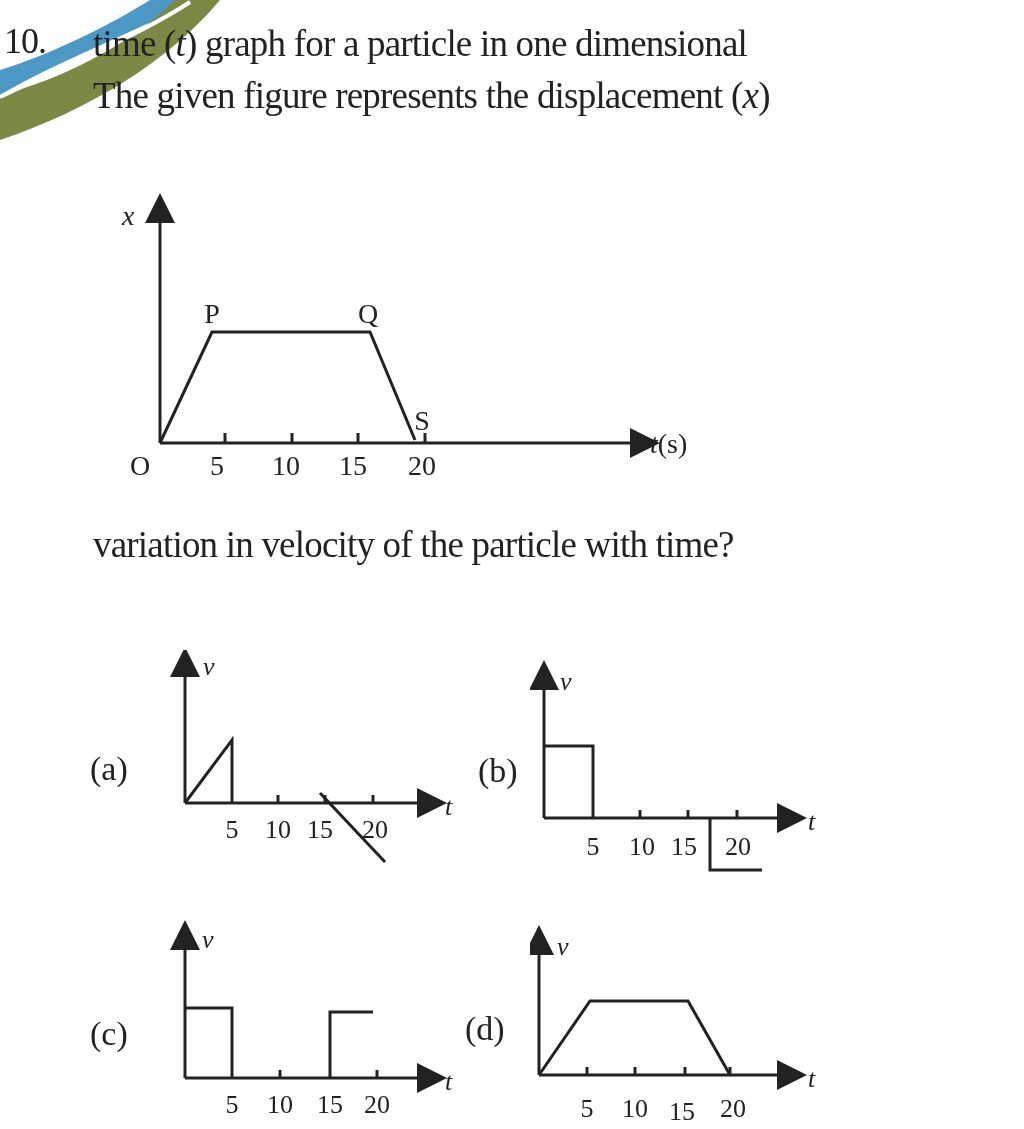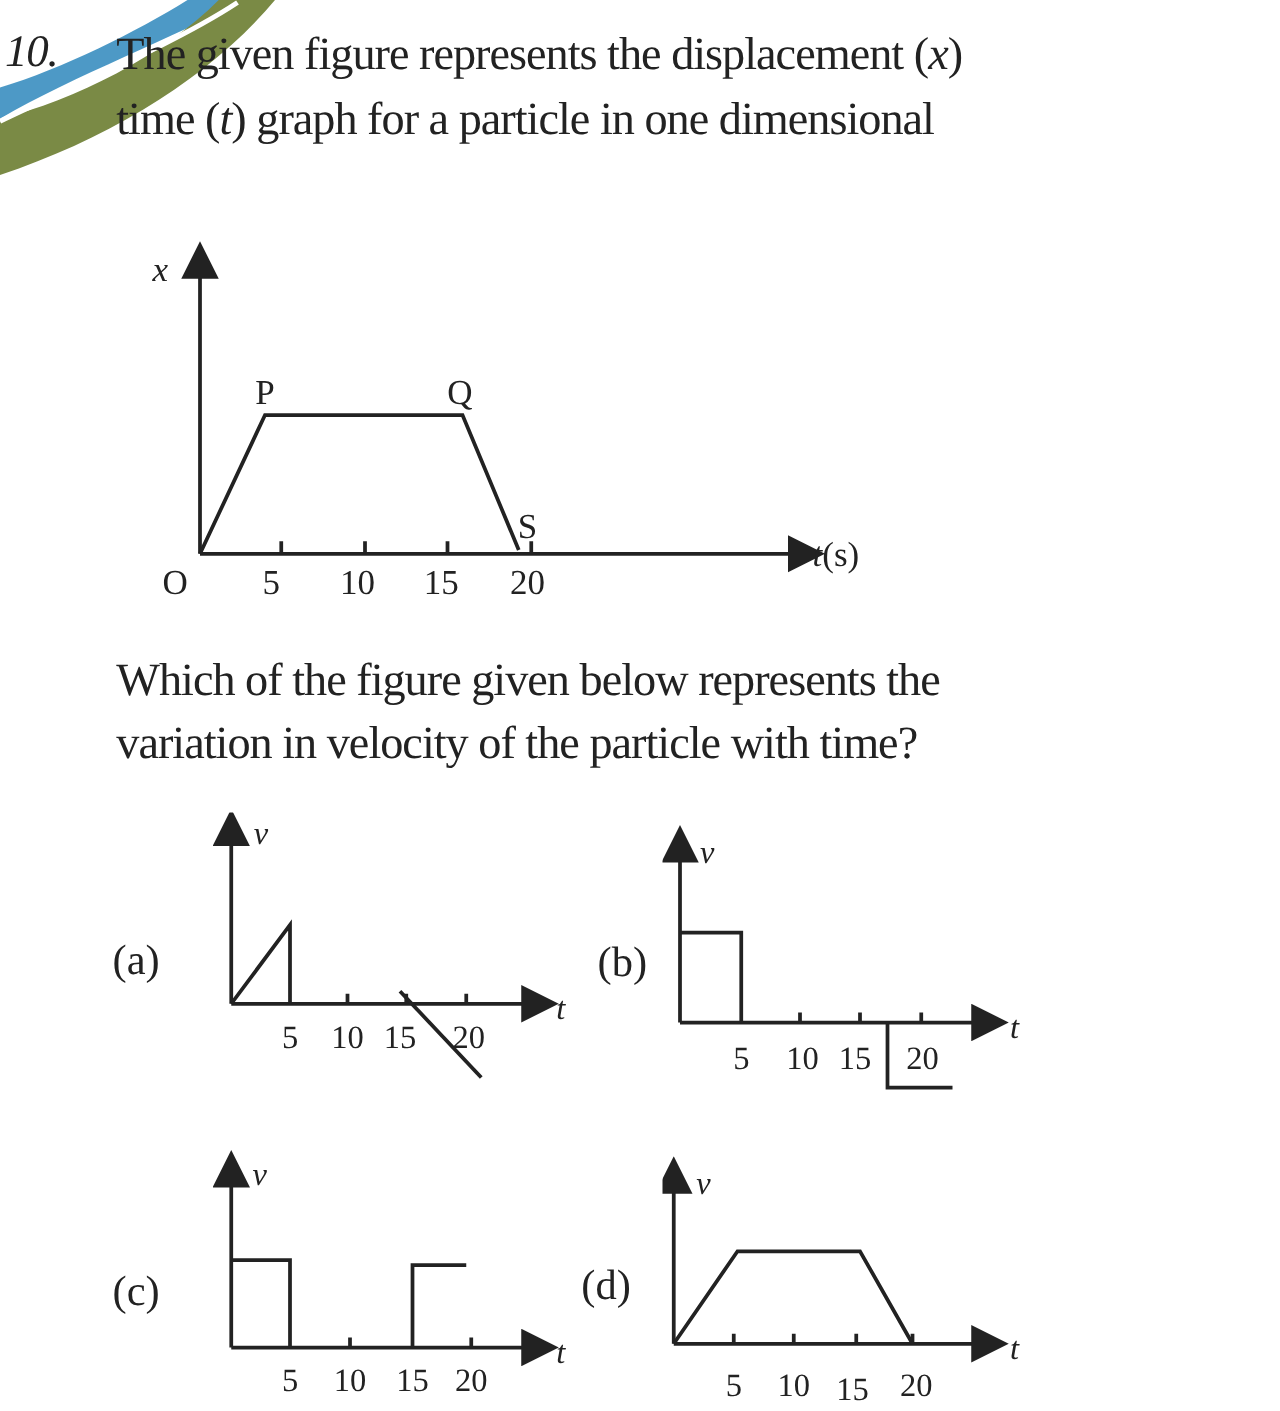--- a/index.html
+++ b/index.html
@@ -1,19 +1,19 @@
 <!DOCTYPE html>
 <html><head>
 <meta charset="utf-8">
 <style>
   html, body { margin: 0; padding: 0; background: #ffffff; }
   body { width: 1024px; height: 1129px; position: relative; overflow: hidden;
          font-family: "Liberation Serif", "DejaVu Serif", serif; color: #222; }
   .deco { position: absolute; left: 0; top: 0; }
-  .qnum { position: absolute; left: 4px; top: 20px; font-size: 36px; letter-spacing: -1px; font-style: italic; }
+  .qnum { position: absolute; left: 4px; top: 20px; font-size: 36px; letter-spacing: -1px; }
   .qtext { position: absolute; left: 93px; top: 18px; width: 760px; font-size: 37px; line-height: 52px;
            letter-spacing: -0.8px; }
   .qtext2 { position: absolute; left: 93px; top: 520px; width: 760px; font-size: 37px; line-height: 50px;
             letter-spacing: -0.8px; }
   svg text { font-family: "Liberation Serif", "DejaVu Serif", serif; fill: #222; }
   .fig { position: absolute; }
   .opt-label { position: absolute; font-size: 34px; }
   i { font-style: italic; }
 </style>
 </head>
@@ -21,22 +21,22 @@
 
 <svg class="deco" width="320" height="140" viewBox="0 0 320 140">
   <path d="M0,95 C60,60 140,30 195,0 L150,0 C110,25 50,55 0,70 Z" fill="#3a8ec0" opacity="0.9"></path>
   <path d="M0,140 C90,110 170,60 220,0 L175,0 C130,45 60,80 0,95 Z" fill="#7a8a45"></path>
   <path d="M0,97 C60,68 140,35 190,2" stroke="#ffffff" stroke-width="4" fill="none"></path>
 </svg>
 
 <div class="qnum">10.</div>
 
 <div class="qtext">
+  <div><span>time (</span><i>t</i><span>) graph for a particle in one dimensional</span></div>
   <div><span>The given figure represents the displacement (</span><i>x</i><span>)</span></div>
-  <div><span>time (</span><i>t</i><span>) graph for a particle in one dimensional</span></div>
 </div>
 
 <svg class="fig" style="left:100px;top:190px" width="620" height="300" viewBox="0 0 620 300">
   <defs>
     <marker id="ah" markerWidth="10" markerHeight="10" refX="5" refY="5" orient="auto">
       <path d="M0,0 L10,5 L0,10 Z" fill="#222"></path>
     </marker>
   </defs>
   <line x1="60" y1="253" x2="60" y2="18" stroke="#222" stroke-width="3" marker-end="url(#ah)"></line>
   <line x1="60" y1="253" x2="545" y2="253" stroke="#222" stroke-width="3" marker-end="url(#ah)"></line>
@@ -55,21 +55,20 @@
     <text x="253" y="285">15</text>
     <text x="322" y="285">20</text>
   </g>
   <polyline points="60,253 112,142 270,142 315,250" fill="none" stroke="#222" stroke-width="3"></polyline>
   <text x="112" y="133" font-size="28" text-anchor="middle">P</text>
   <text x="268" y="133" font-size="28" text-anchor="middle">Q</text>
   <text x="322" y="240" font-size="28" text-anchor="middle">S</text>
 </svg>
 
 <div class="qtext2">
-  <div>Which of the figure given below represents the</div>
   <div>variation in velocity of the particle with time?</div>
 </div>
 
 <div class="opt-label" style="left:90px;top:750px">(a)</div>
 <svg class="fig" style="left:170px;top:650px" width="300" height="230" viewBox="0 0 300 230">
   <line x1="15" y1="153" x2="15" y2="12" stroke="#222" stroke-width="3" marker-end="url(#ah)"></line>
   <line x1="15" y1="153" x2="262" y2="153" stroke="#222" stroke-width="3" marker-end="url(#ah)"></line>
   <text x="33" y="25" font-size="26" font-style="italic">v</text>
   <text x="275" y="165" font-size="26" font-style="italic">t</text>
   <g stroke="#222" stroke-width="3">

